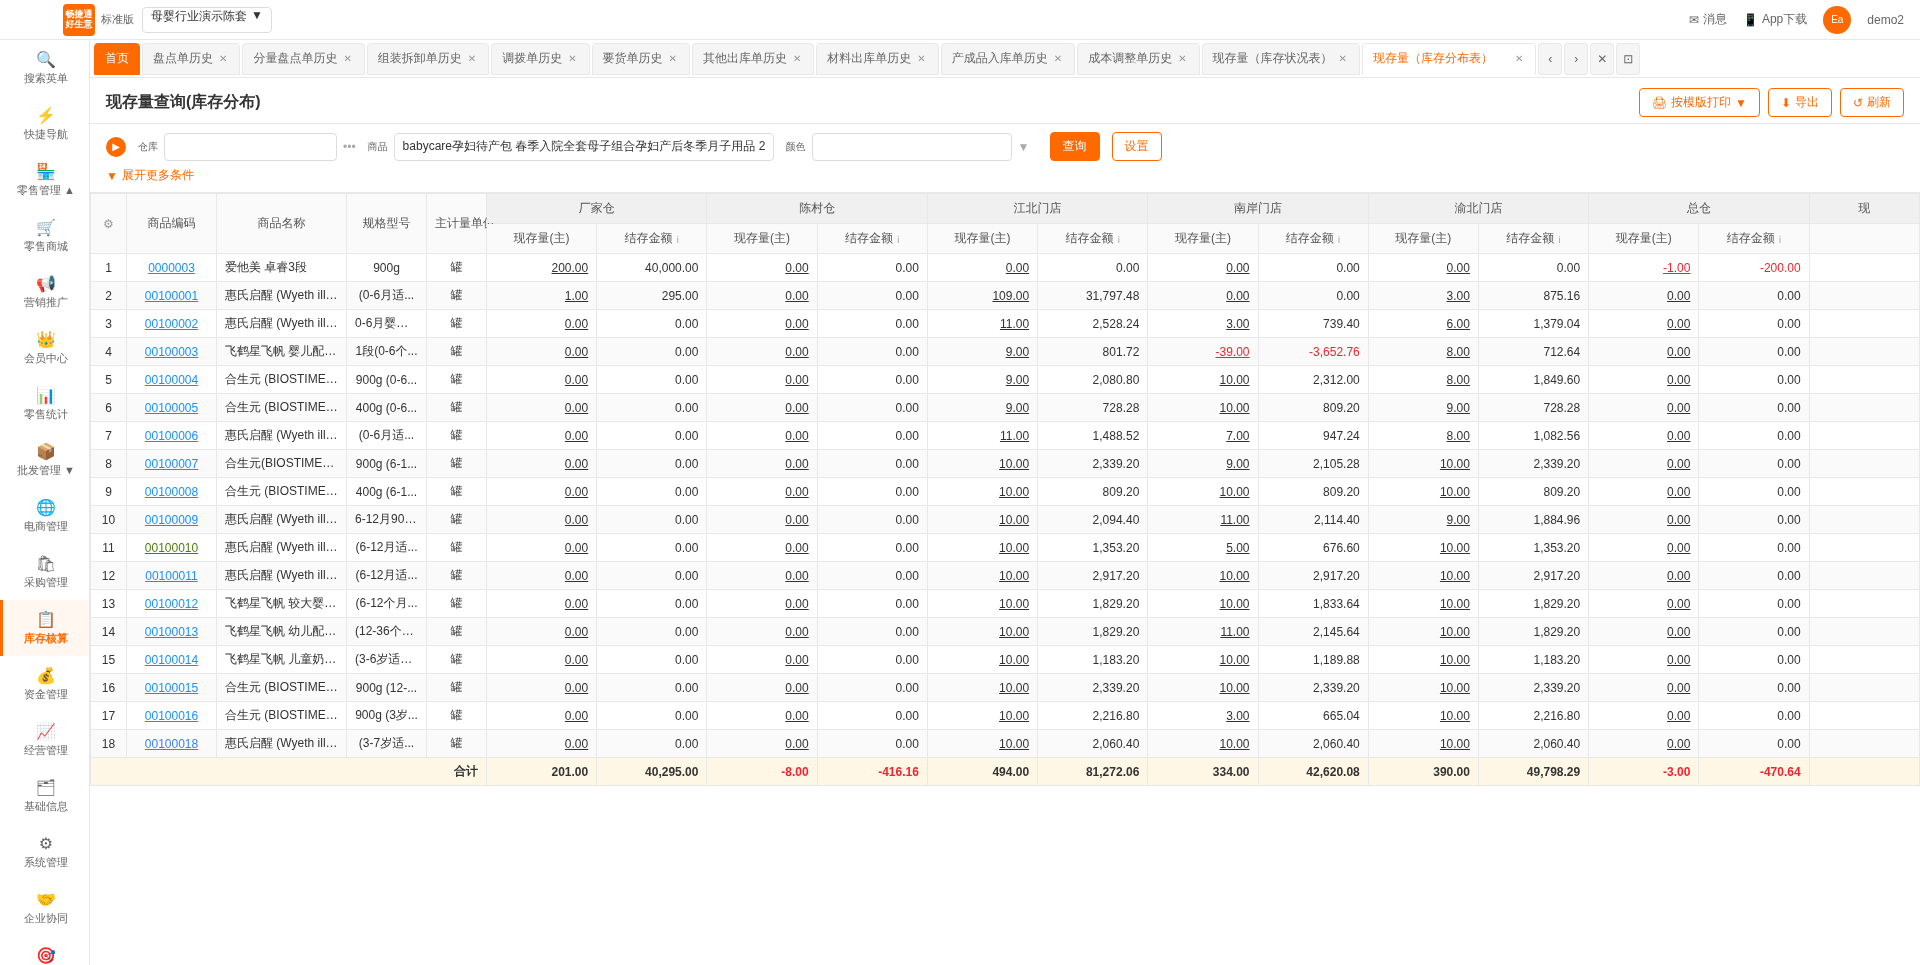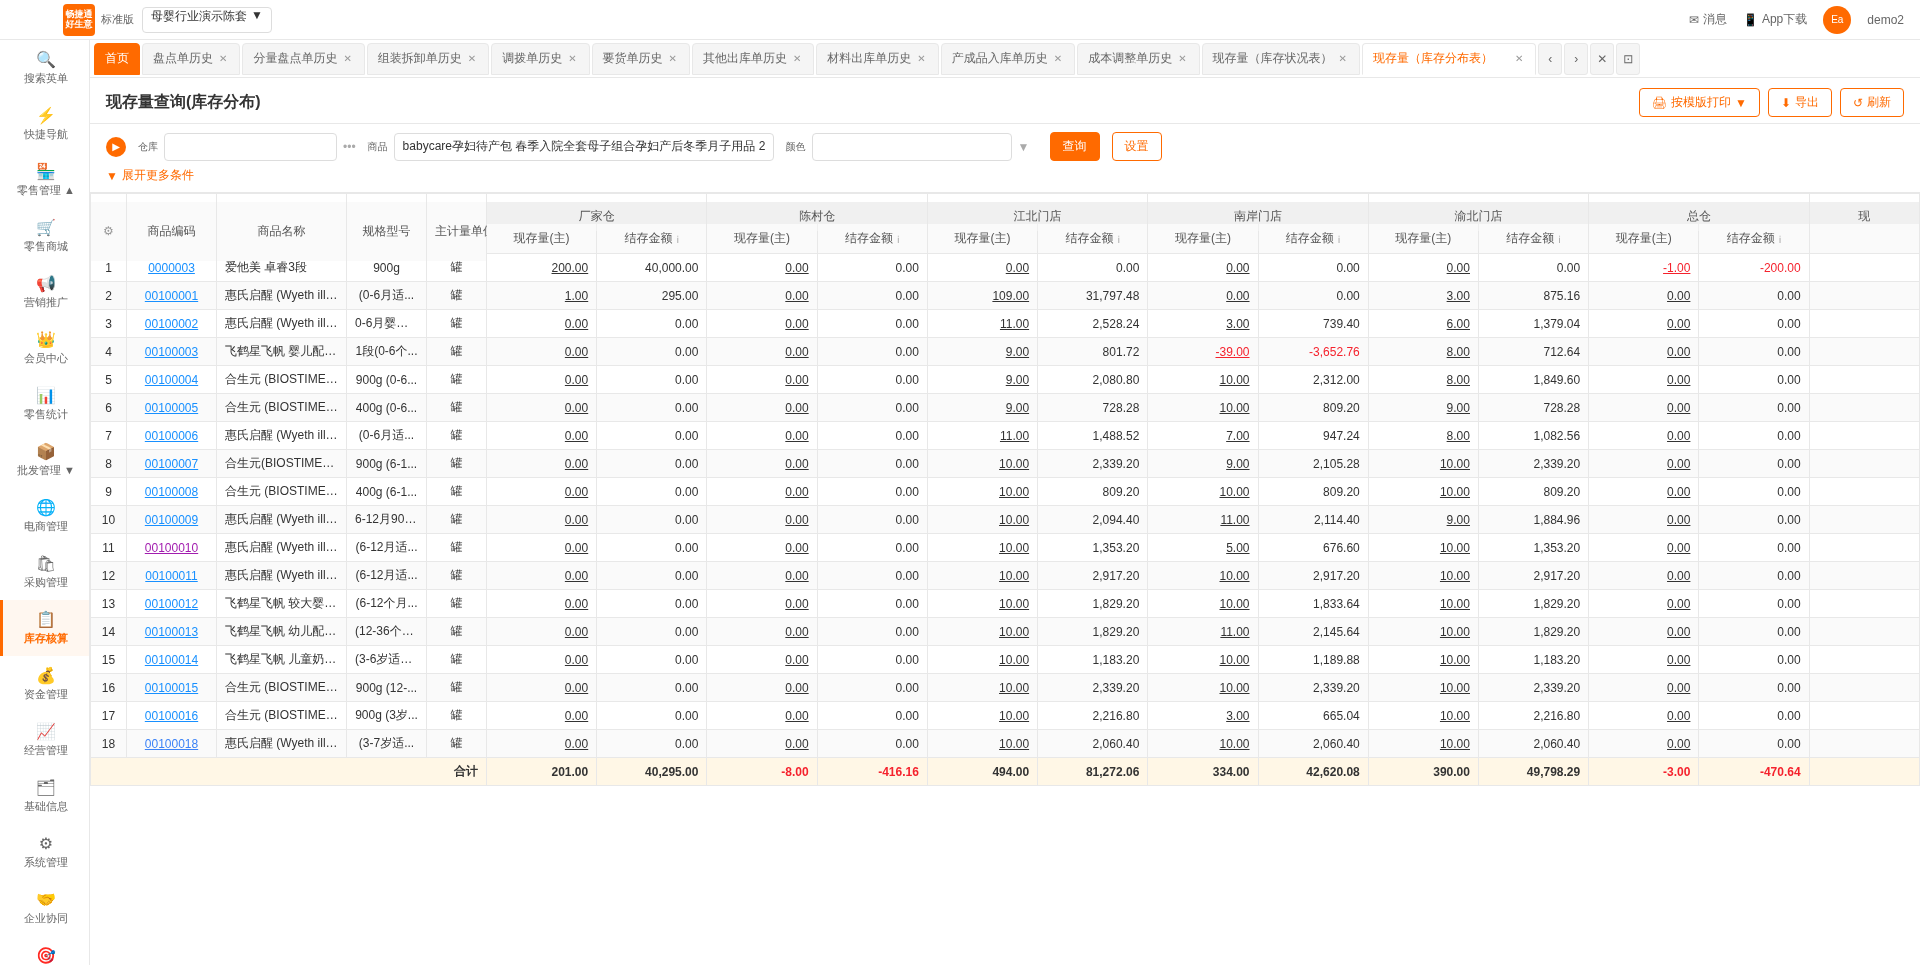--- a/index.html
+++ b/index.html
@@ -58,21 +58,21 @@
     .filter-label { color: #666; font-size: 10px; white-space: nowrap; }
     .filter-input { height: 28px; border: 1px solid #ddd; border-radius: 4px; padding: 0 8px; font-size: 12px; color: #333; background: #fff; min-width: 80px; }
     .filter-input-long { min-width: 300px; }
     .filter-input-medium { min-width: 120px; }
     .filter-expand { color: #ff6a00; cursor: pointer; font-size: 12px; display: flex; align-items: center; gap: 4px; margin-top: 6px; }
     .orange-expand-btn { background: #ff6a00; color: white; border: none; border-radius: 50%; width: 20px; height: 20px; display: flex; align-items: center; justify-content: center; cursor: pointer; font-size: 10px; flex-shrink: 0; }
 
     
     .table-container { flex: 1; overflow: auto; background: #fff; margin: 0; }
     .data-table { width: 100%; border-collapse: collapse; font-size: 12px; table-layout: fixed; }
-    .data-table th { background: #fafafa; border: 1px solid #e8e8e8; padding: 6px 8px; text-align: center; font-weight: 500; color: #555; white-space: nowrap; position: sticky; top: 8px; z-index: 10; }
+    .data-table th { background: #fafafa; border: 1px solid #e8e8e8; padding: 6px 8px; text-align: center; font-weight: 500; color: #555; white-space: nowrap; position: sticky; top: 0; z-index: 10; }
     .data-table td { border: 1px solid #e8e8e8; padding: 5px 8px; text-align: center; color: #333; white-space: nowrap; overflow: hidden; text-overflow: ellipsis; }
     .data-table tr:nth-child(even) { background: #fafafa; }
     .data-table .numeric { text-align: right; }
     .data-table .underline { text-decoration: underline; color: #333; }
     .data-table .red { color: #f5222d; }
     .data-table .footer-row { background: #fff7e6 !important; font-weight: bold; }
     .col-no { width: 36px; }
     .col-code { width: 90px; }
     .col-name { width: 130px; }
     .col-spec { width: 80px; }
@@ -552,21 +552,21 @@
     <td class="numeric underline">11.00</td>
     <td class="numeric">2,114.40</td>
     <td class="numeric underline">9.00</td>
     <td class="numeric">1,884.96</td>
     <td class="numeric underline">0.00</td>
     <td class="numeric">0.00</td>
     <td class="numeric"></td>
   </tr>
                 <tr>
     <td style="text-align:center;">11</td>
-    <td class="underline" style="color:#a21caf;cursor:pointer;">00100010</td>
+    <td class="underline" style="color:#4d7c0f;cursor:pointer;">00100010</td>
     <td style="text-align:left;overflow:hidden;text-overflow:ellipsis;">惠氏启醒 (Wyeth illu...</td>
     <td>(6-12月适...</td>
     <td>罐</td>
     <td class="numeric underline">0.00</td>
     <td class="numeric">0.00</td>
     <td class="numeric underline">0.00</td>
     <td class="numeric">0.00</td>
     <td class="numeric underline">10.00</td>
     <td class="numeric">1,353.20</td>
     <td class="numeric underline">5.00</td>

